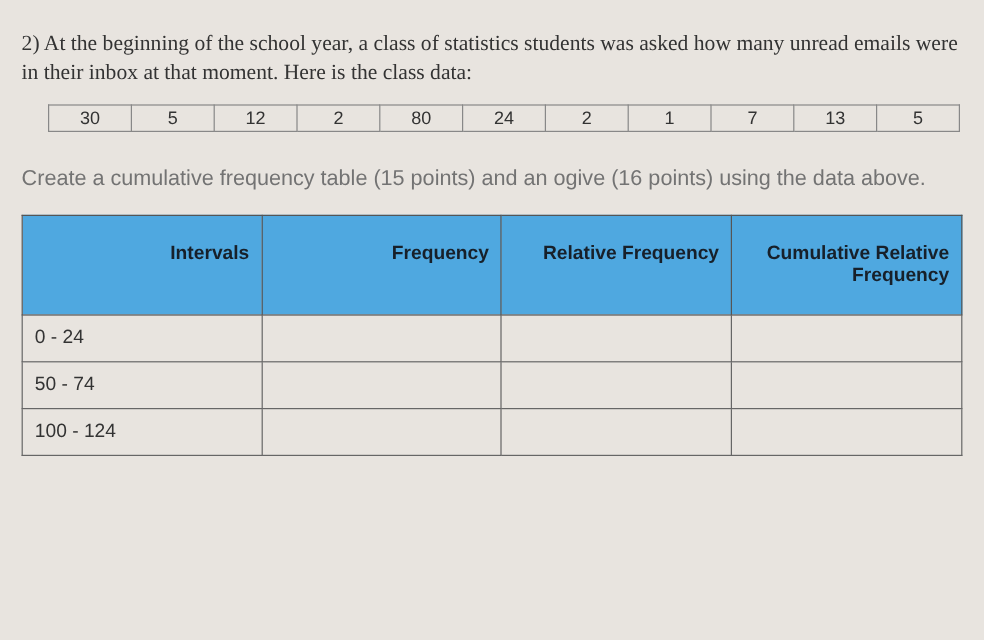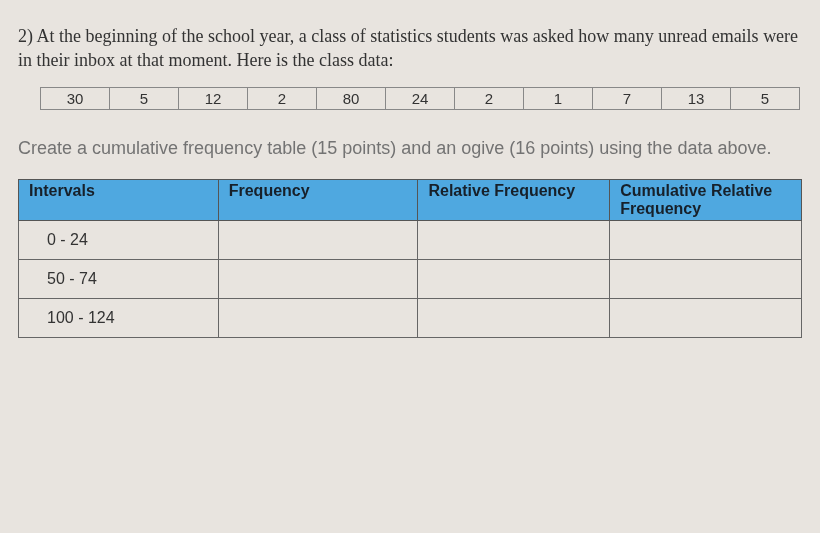--- a/index.html
+++ b/index.html
@@ -40,30 +40,30 @@
     color: #737373;
   }
   .freq-table {
     border-collapse: collapse;
     width: 784px;
     margin-left: 0;
   }
   .freq-table th {
     background: #4fa8e0;
     color: #17202a;
-    text-align: left;
-    padding: 2px 10px;
+    text-align: right;
+    padding: 23px 10px;
     border: 1px solid #555;
     font-weight: bold;
     font-size: 16px;
     vertical-align: top;
   }
   .freq-table td {
     border: 1px solid #666;
-    padding: 10px 28px;
+    padding: 10px 10px;
     font-size: 16px;
     color: #333;
     background: rgba(255,255,255,0.02);
     height: 38px;
   }
   .col-int { width: 200px; }
   .col-freq { width: 200px; }
   .col-rel { width: 192px; }
   .col-cum { width: 192px; }
 </style>

